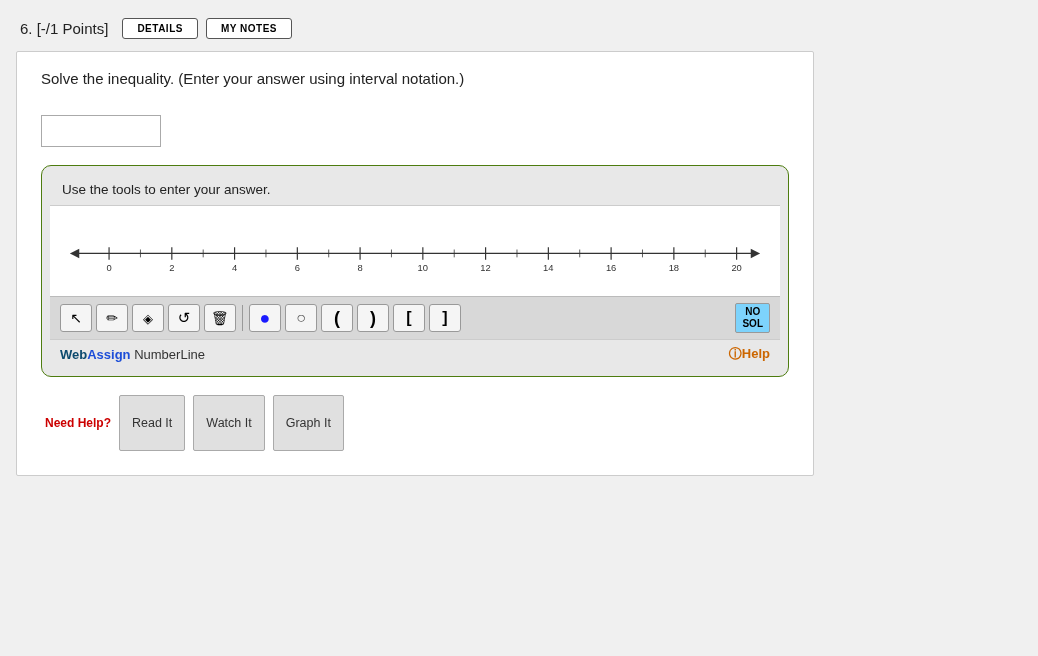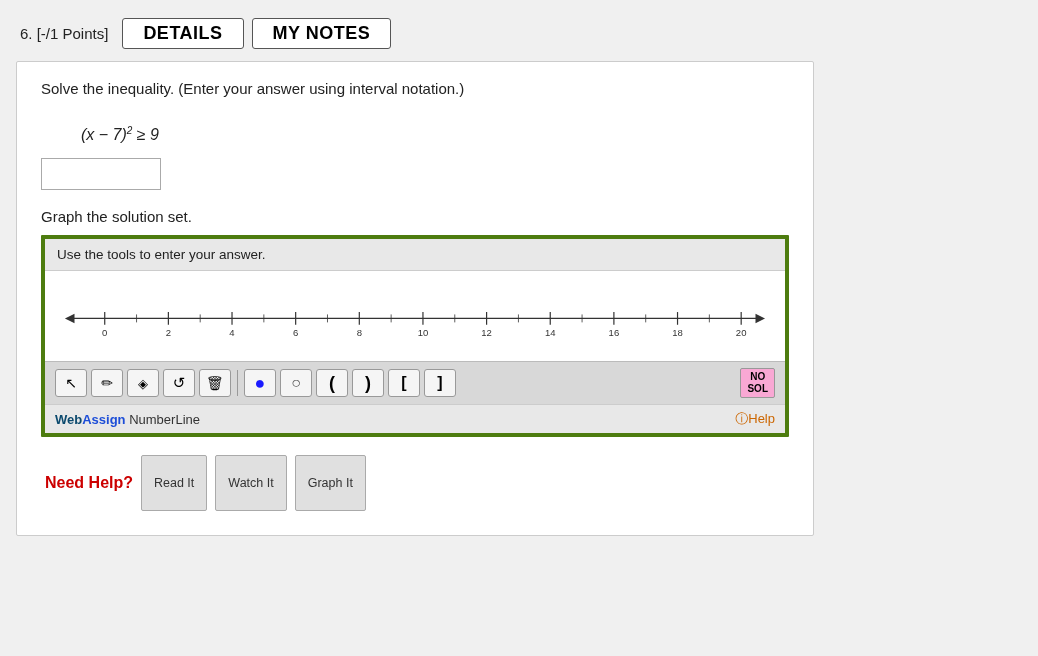--- a/index.html
+++ b/index.html
@@ -24,22 +24,22 @@
       padding: 8px 20px 12px 20px;
     }
     .points-label {
       font-size: 15px;
       font-weight: normal;
       margin-right: 6px;
     }
     .header-btn {
       border: 1.5px solid #555;
       background: white;
-      padding: 4px 20px;
-      font-size: 18px;
+      padding: 4px 14px;
+      font-size: 10px;
       font-weight: bold;
       cursor: pointer;
       border-radius: 3px;
       letter-spacing: 0.5px;
     }
     .problem-id {
       font-size: 15px;
       font-weight: normal;
       margin-left: 8px;
     }
@@ -73,24 +73,24 @@
       width: 100%;
       height: 100%;
       font-size: 14px;
       padding: 4px 6px;
     }
     .graph-label {
       font-size: 15px;
       margin-bottom: 10px;
     }
     .graph-tool-area {
-      border: 4px solid #4d7c0f;
+      border: 1px solid #4d7c0f;
       background: #e8e8e8;
-      border-radius: 1px;
-      padding: 0;
+      border-radius: 10px;
+      padding: 8px;
       overflow: hidden;
     }
     .tool-header {
       background: #e8e8e8;
       padding: 8px 12px;
       font-size: 13.5px;
       border-bottom: 1px solid #ccc;
     }
     .number-line-area {
       background: white;
@@ -133,21 +133,21 @@
       font-size: 16px;
     }
     .tool-btn-separator {
       width: 1px;
       height: 26px;
       background: #999;
       margin: 0 2px;
     }
     .no-sol-btn {
       margin-left: auto;
-      background: #f9a8d4;
+      background: #7dd3fc;
       border: 1px solid #999;
       padding: 2px 6px;
       font-size: 10px;
       font-weight: bold;
       cursor: pointer;
       border-radius: 2px;
       line-height: 1.2;
       text-align: center;
     }
     .webassign-footer {
@@ -167,31 +167,31 @@
       color: #0c4a6e;
     }
     .webassign-brand span.assign {
       font-weight: bold;
       color: #1d4ed8;
     }
     .help-btn {
       color: #cc6600;
       font-size: 13px;
       cursor: pointer;
-      font-weight: normal;
+      font-weight: bold;
     }
     .need-help-row {
       display: flex;
       align-items: center;
       gap: 8px;
       margin-top: 18px;
       padding-left: 4px;
     }
     .need-help-label {
-      font-size: 16px;
+      font-size: 12px;
       font-weight: bold;
       color: #c00;
     }
     .help-action-btn {
       border: 1.5px solid #aaa;
       background: #e0e0e0;
       padding: 20px 12px;
       font-size: 12.5px;
       cursor: pointer;
       border-radius: 2px;
@@ -209,30 +209,26 @@
 <div class="page-container">
 
   <div class="header-row">
     <span class="points-label">6.  [-/1 Points]</span>
     <button class="header-btn">DETAILS</button>
     <button class="header-btn">MY NOTES</button>
   </div>
 
   <div class="main-card">
     <div class="problem-statement">Solve the inequality. (Enter your answer using interval notation.)</div>
-    <div class="math-expr">
-      (<i>x</i> − 7)<sup>2</sup> ≥ 9
-    </div>
     <div>
       <div class="answer-box">
         <input class="answer-input" type="text" style="">
       </div>
     </div>
 
-    <div class="graph-label">Graph the solution set.</div>
 
     <div class="graph-tool-area">
       <div class="tool-header">Use the tools to enter your answer.</div>
 
       <div class="number-line-area">
         <svg class="number-line-svg" viewBox="0 0 900 60" xmlns="http://www.w3.org/2000/svg">
 
           <polygon points="10,28 22,22 22,34" fill="#333"></polygon>
 
           <polygon points="890,28 878,22 878,34" fill="#333"></polygon>

